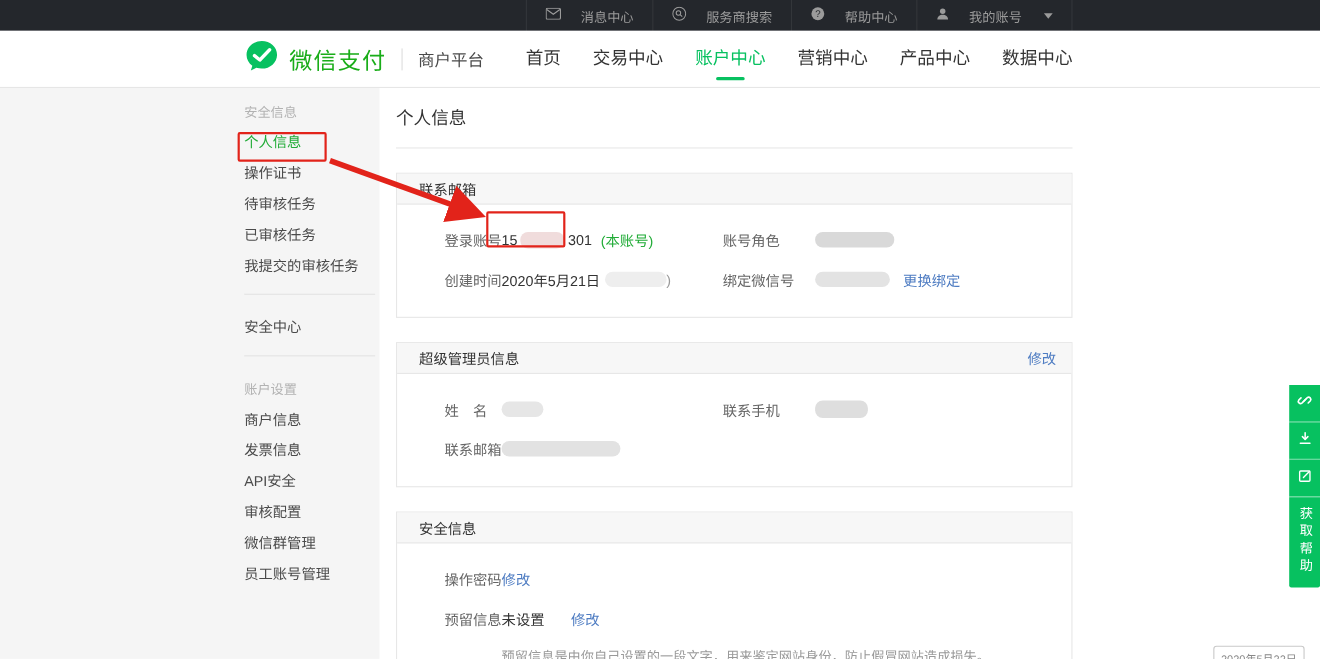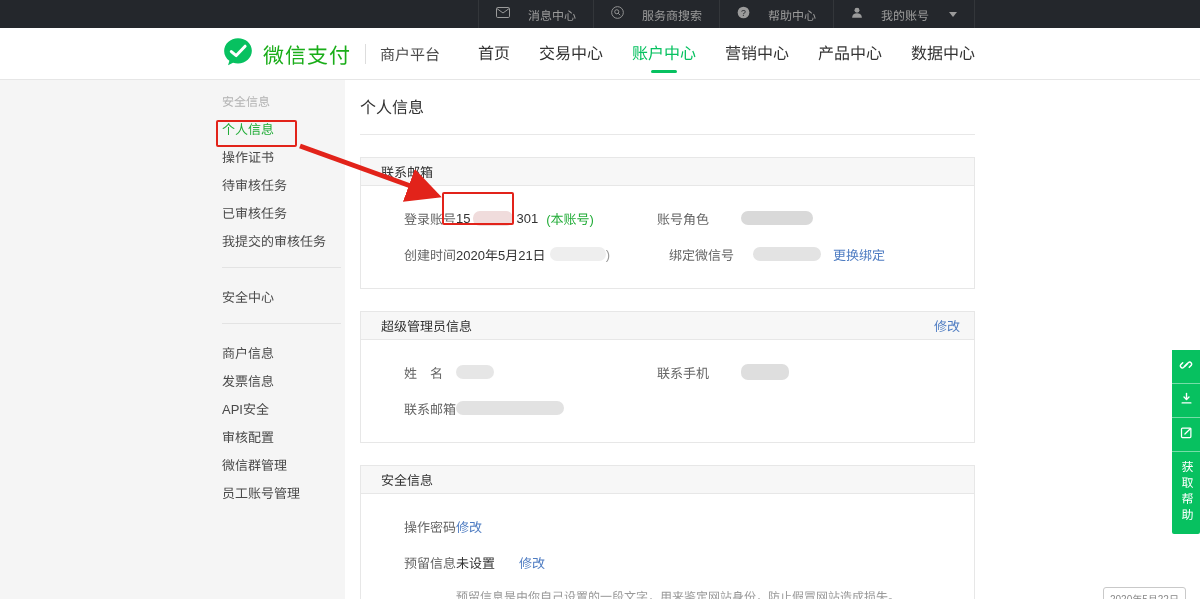--- a/index.html
+++ b/index.html
@@ -42,21 +42,21 @@
   
   .content { position:absolute; left:360px; top:0; width:615px; }
   .page-title { font-size:16px; font-weight:400; color:#333; margin-top:14px; }
   .title-rule { border:none; border-top:1px solid #e8e8e8; margin-top:16px; }
   .card { border:1px solid #e7e7e7; margin-top:22px; background:#fff; }
   .card-header { height:28px; background:#f7f7f7; border-bottom:1px solid #e7e7e7;
     display:flex; align-items:center; padding:0 14px 0 20px; font-size:13px; color:#333; }
   .card-header .spacer { flex:1; }
   .card-body { padding:22px 20px 24px 43px; }
   .info-row { display:flex; align-items:center; height:20px; margin-bottom:16px; font-size:13px; }
-  .info-row:last-child { margin-bottom:0;gap:12px; }
+  .info-row:last-child { margin-bottom:0; }
   .cell { display:flex; align-items:center; }
   .cell-left { width:253px; flex:none; }
   .lbl { color:#666; width:52px; flex:none; white-space:nowrap; }
   .cell .lbl-wide { width:70px; margin-right:14px; }
   .val { color:#333; display:flex; align-items:center; white-space:nowrap; }
   .tag-green { color:#22ac38; margin-left:8px; }
   .link { color:#4e7cc2; cursor:pointer; text-decoration:none; }
   .paren { color:#999; }
   .status-text { color:#333; margin-right:24px; }
 
@@ -162,20 +162,21 @@
   <div class="sidebar">
     <div class="side-slot side-title">安全信息</div>
     <div class="side-slot side-active">个人信息</div>
     <div class="side-slot">操作证书</div>
     <div class="side-slot">待审核任务</div>
     <div class="side-slot">已审核任务</div>
     <div class="side-slot">我提交的审核任务</div>
     <div class="side-divider"></div>
     <div class="side-slot">安全中心</div>
     <div class="side-divider"></div>
+    <div class="side-slot side-title">账户设置</div>
     <div class="side-slot">商户信息</div>
     <div class="side-slot">发票信息</div>
     <div class="side-slot">API安全</div>
     <div class="side-slot">审核配置</div>
     <div class="side-slot">微信群管理</div>
     <div class="side-slot">员工账号管理</div>
   </div>
 
   <div class="content">
     <h1 class="page-title">个人信息</h1>

